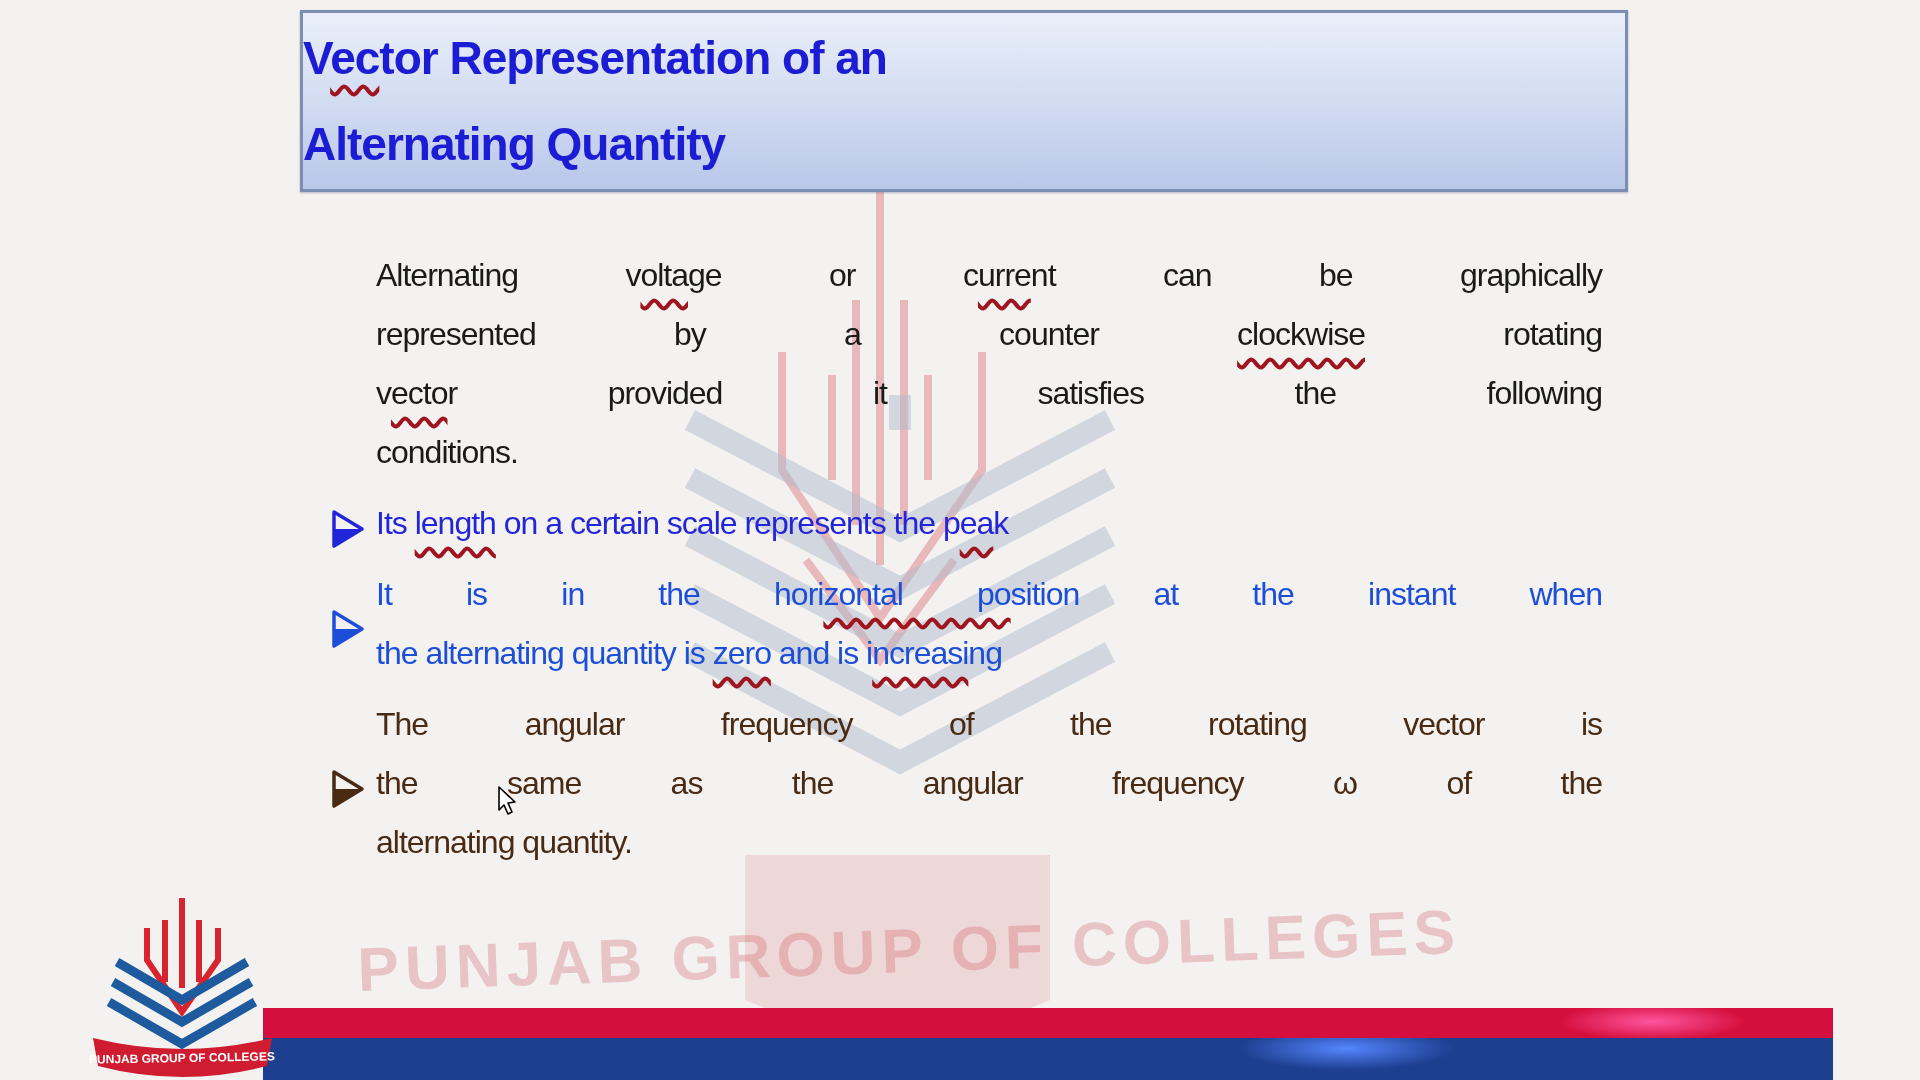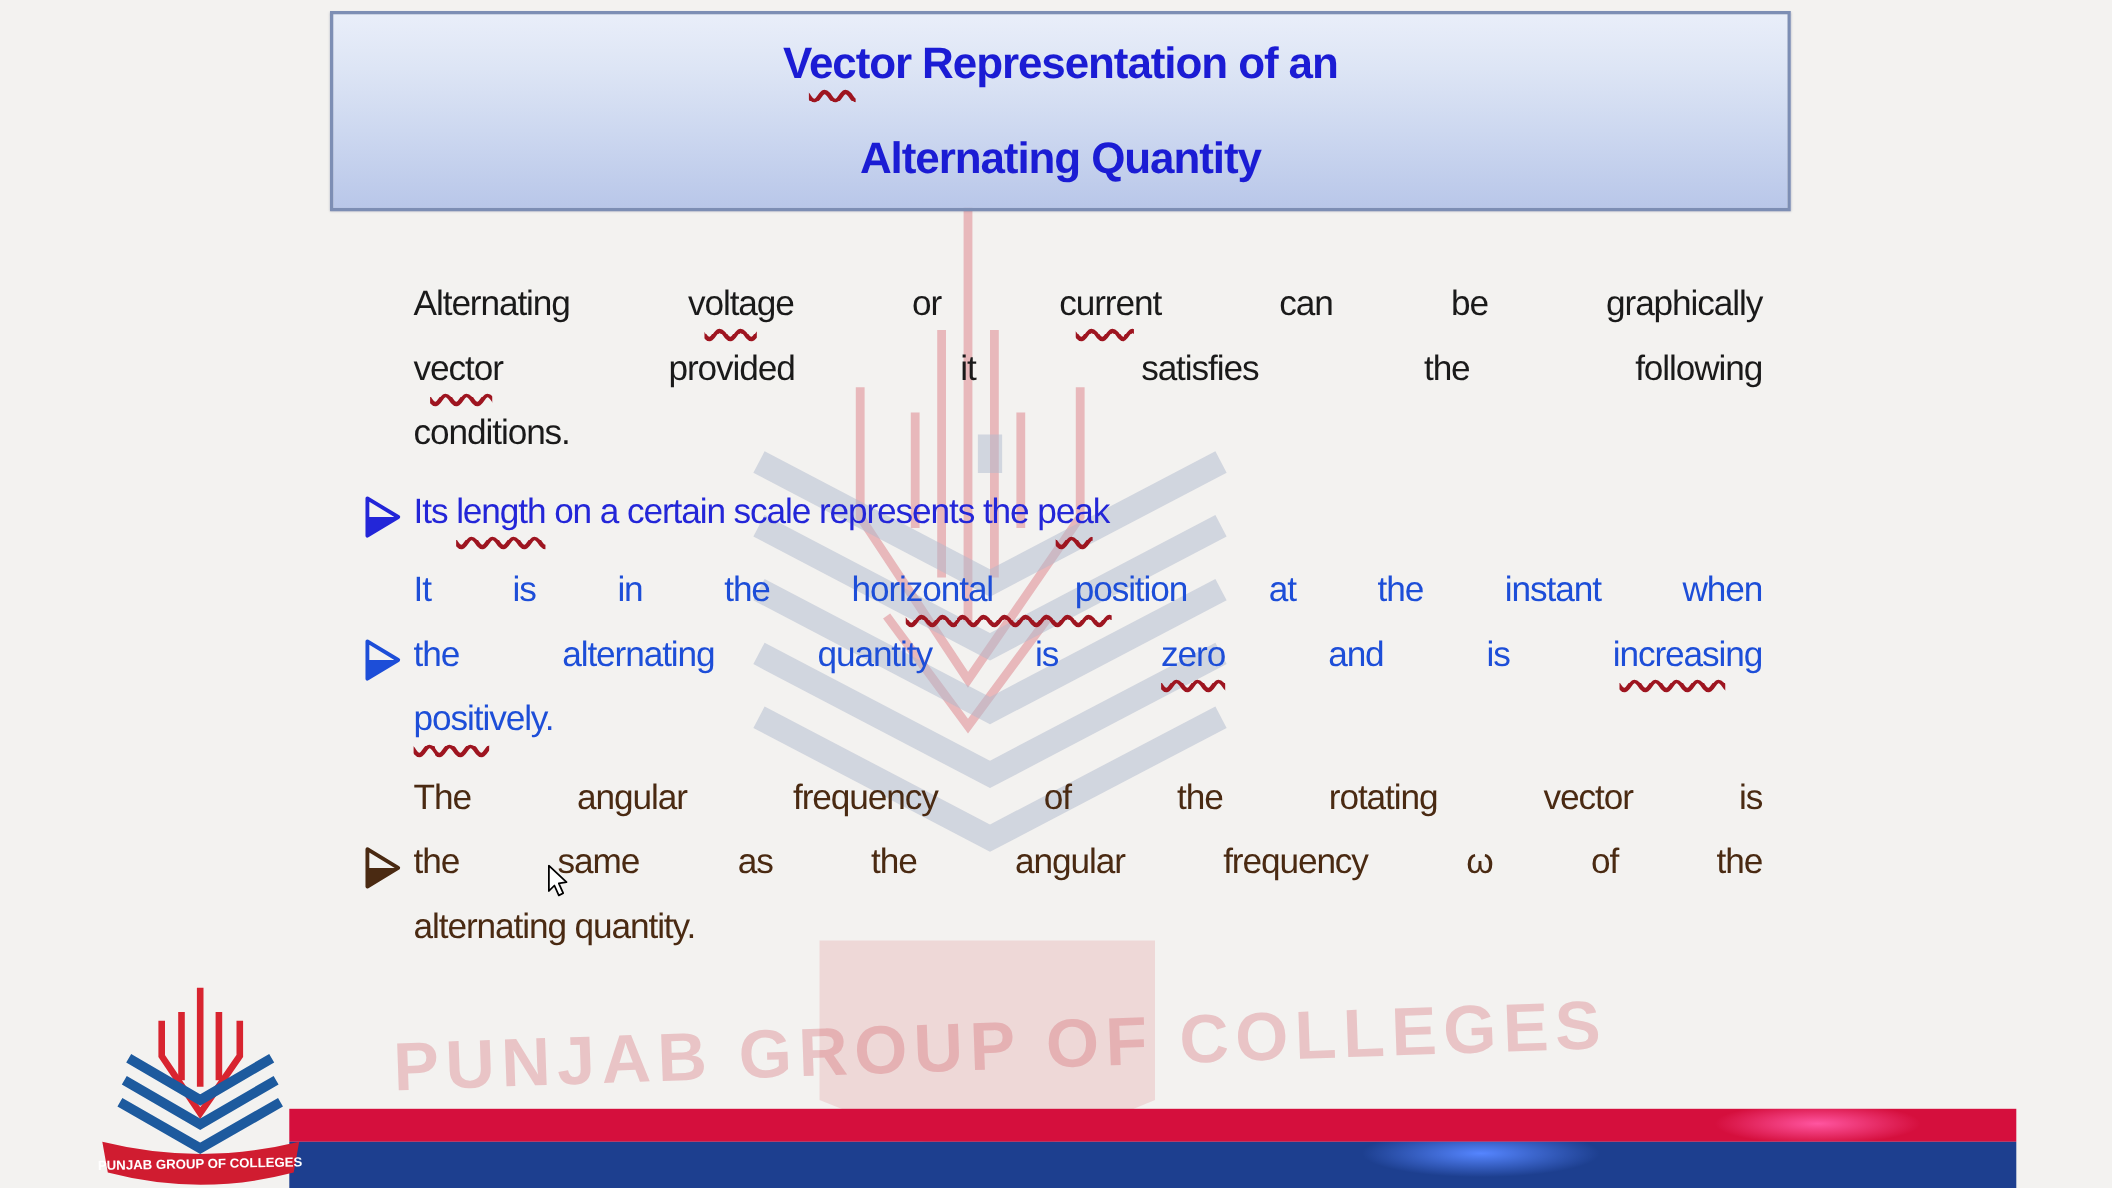--- a/index.html
+++ b/index.html
@@ -12,21 +12,21 @@
   #watermark{position:absolute;left:0;top:0;z-index:0;pointer-events:none;}
   
   .title-box{
     position:absolute;left:300px;top:10px;width:1322px;height:176px;z-index:2;
     border:3px solid #7d8eb4;
     background:linear-gradient(180deg,#e9eef9 0%,#dde5f5 28%,#cdd8f0 60%,#b9c7e9 100%);
     box-shadow:0 1px 2px rgba(60,70,110,.35);
     display:flex;flex-direction:column;justify-content:center;
   }
   .title-line{
-    text-align:center;font-weight:bold;font-size:40px;line-height:86px;
+    font-weight:bold;font-size:46px;line-height:86px;
     letter-spacing:-1px;white-space:nowrap;
   }
   
   #content{position:absolute;left:330px;top:246px;width:1272px;z-index:3;}
   .line{height:59px;line-height:59px;font-size:32px;letter-spacing:-1px;white-space:nowrap;}
   .block{margin-bottom:12px;}
   .paragraph{padding-left:46px;}
   .paragraph .line{white-space:normal;text-align:justify;text-align-last:justify;}
   .paragraph .line:last-child{text-align:center;text-align-last:left;}
   .bullet{display:flex;align-items:center;}
@@ -88,20 +88,21 @@
 <div class="title-box">
   <div id="slide-title" style="color: rgb(27, 28, 212);">
       <div class="title-line"><span>V</span><span class="rm">ec</span><span>tor Representation of an</span></div>
       <div class="title-line"><span>Alternating Quantity</span></div>
     </div>
 </div>
 
 <div id="content">
     <div class="block paragraph" style="color: rgb(26, 26, 26);">
       <div class="line"><span>Alternating v</span><span class="rm">olta</span><span>ge or c</span><span class="rm">urre</span><span>nt can be graphically</span></div>
+      <div class="line"><span>represented by a counter </span><span class="rm">clockwise</span><span> rotating</span></div>
       <div class="line"><span>v</span><span class="rm">ecto</span><span>r provided it satisfies the following</span></div>
       <div class="line"><span>conditions.</span></div>
     </div>
     <div class="block bullet" style="color: rgb(35, 38, 216);">
       <div class="marker">
         <svg width="36" height="42" viewBox="0 0 36 42">
           <polygon points="4,4 32,21 4,38" fill="none" stroke="currentColor" stroke-width="3.5" stroke-linejoin="round"></polygon>
           <polygon points="4,21 32,21 4,38" fill="currentColor"></polygon>
         </svg>
       </div>
@@ -112,21 +113,20 @@
     <div class="block bullet" style="color: #1d4ed8;">
       <div class="marker">
         <svg width="36" height="42" viewBox="0 0 36 42">
           <polygon points="4,4 32,21 4,38" fill="none" stroke="currentColor" stroke-width="3.5" stroke-linejoin="round"></polygon>
           <polygon points="4,21 32,21 4,38" fill="currentColor"></polygon>
         </svg>
       </div>
       <div class="btext">
         <div class="line"><span>It is in the hori</span><span class="rm">zontal po</span><span>sition at the instant when</span></div>
         <div class="line"><span>the alternating quantity is </span><span class="rm">zero</span><span> and is i</span><span class="rm">ncreasi</span><span>ng</span></div>
-        <div class="line"><span class="rm">positi</span><span>vely.</span></div>
       </div>
     </div>
     <div class="block bullet" style="color: rgb(74, 42, 18);">
       <div class="marker">
         <svg width="36" height="42" viewBox="0 0 36 42">
           <polygon points="4,4 32,21 4,38" fill="none" stroke="currentColor" stroke-width="3.5" stroke-linejoin="round"></polygon>
           <polygon points="4,21 32,21 4,38" fill="currentColor"></polygon>
         </svg>
       </div>
       <div class="btext">

